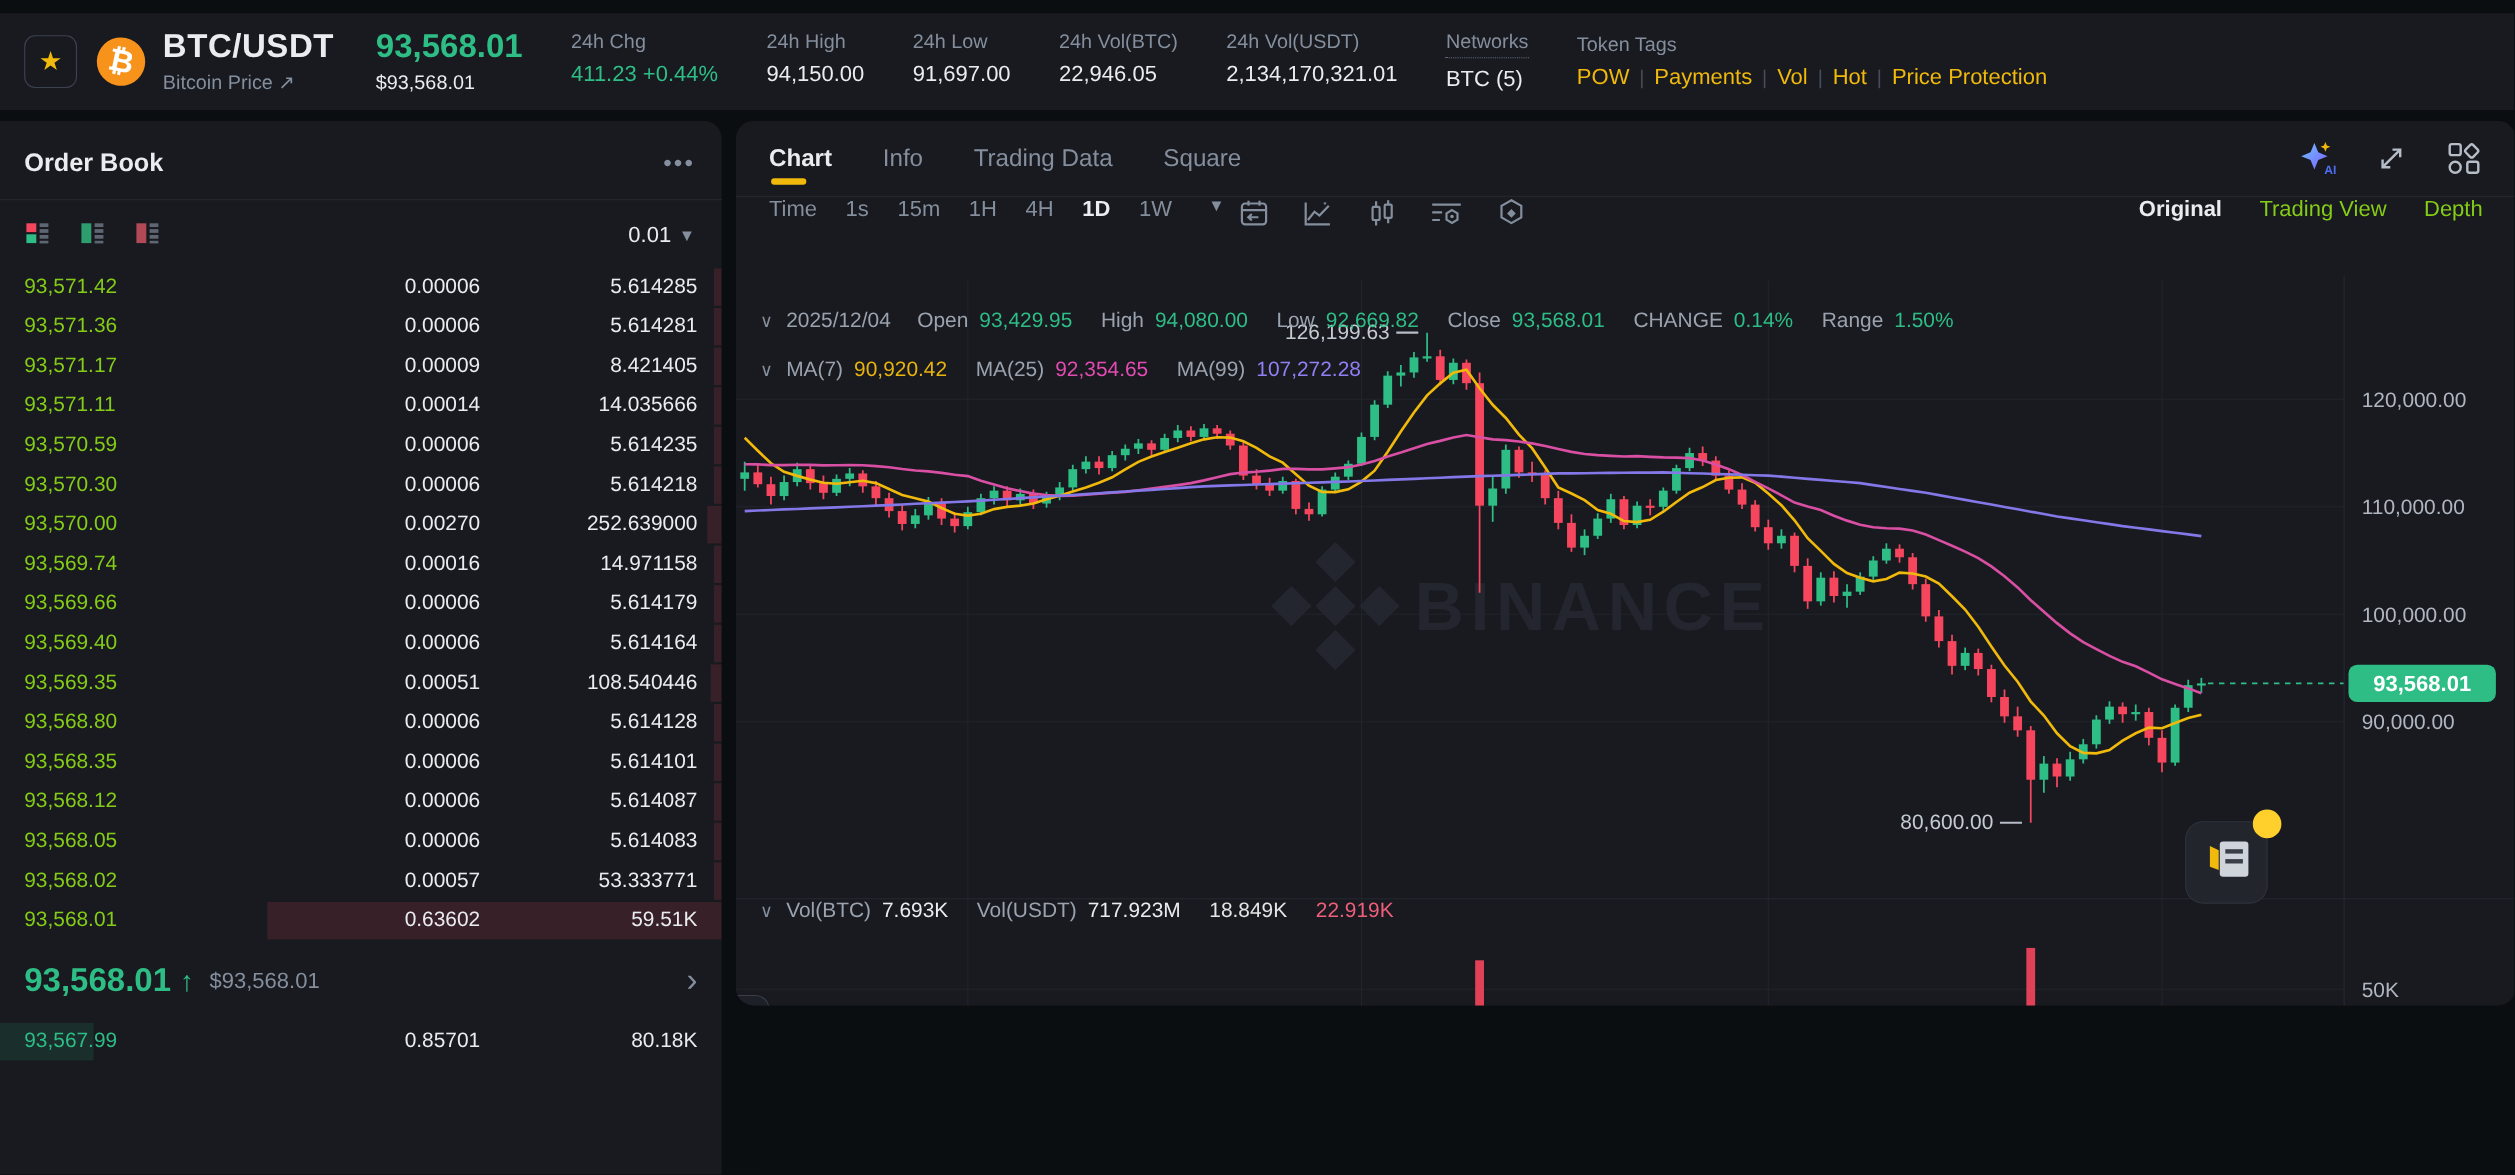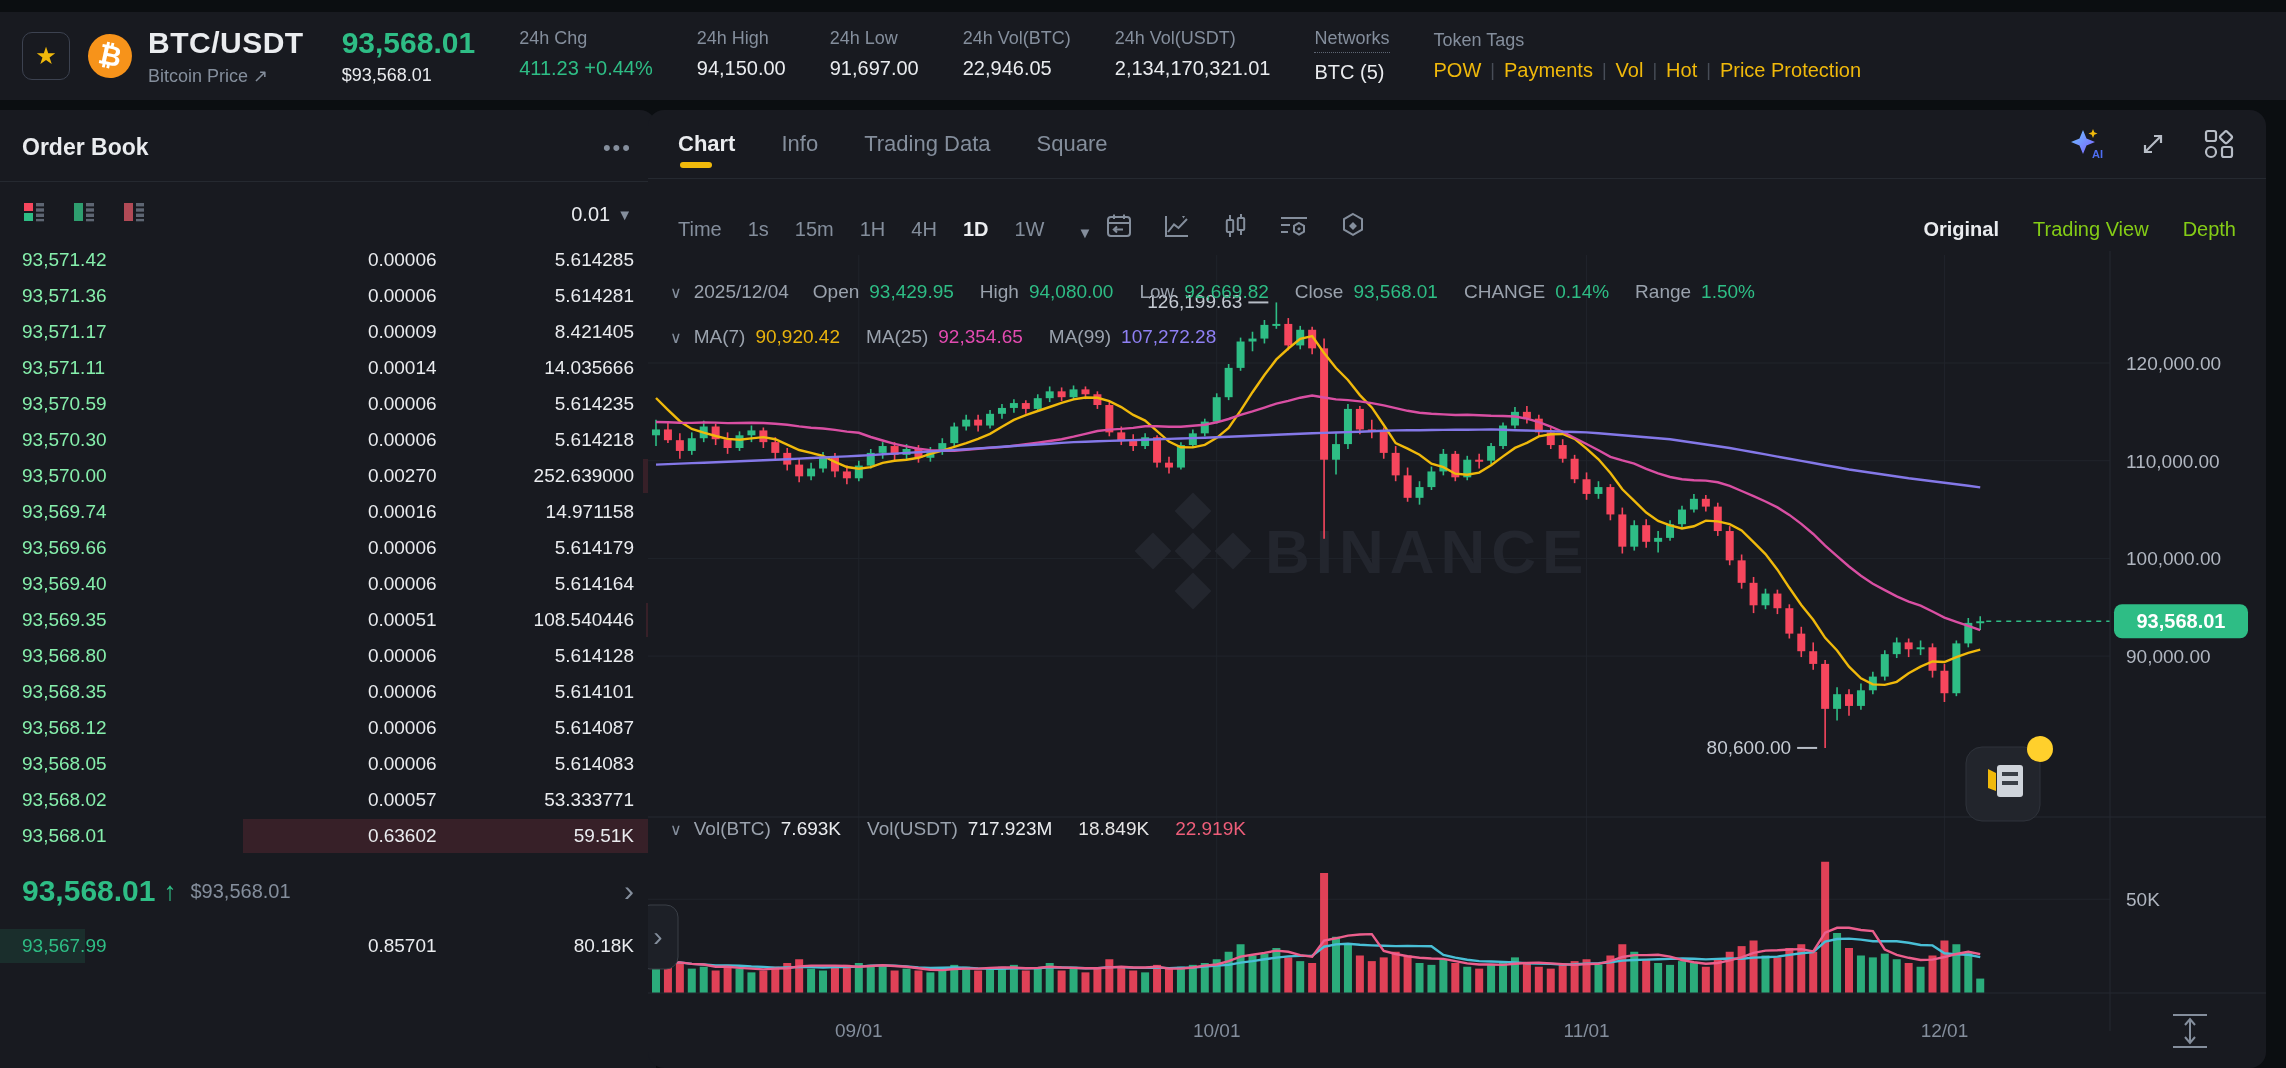--- a/index.html
+++ b/index.html
@@ -34,36 +34,36 @@
   .ob-cols{display:grid;grid-template-columns:1fr 1fr 1fr;padding:8px 22px 10px 22px;}
   .ob-cols span{font-size:18px;color:#848e9c;}
   .ob-cols span:nth-child(2){text-align:right;}
   .ob-cols span:nth-child(3){text-align:right;}
   .ob-row{position:relative;display:grid;grid-template-columns:1.1fr 1fr 1fr;height:36px;align-items:center;padding:0 22px;cursor:pointer;}
   .ob-row .depth{position:absolute;top:1px;bottom:1px;z-index:0;}
   .ob-row.ask .depth{right:0;background:rgba(246,70,93,.14);}
   .ob-row.bid .depth{left:0;background:rgba(46,189,133,.13);}
   .ob-row span{position:relative;z-index:1;font-size:19px;}
   .ob-row .c2,.ob-row .c3{text-align:right;color:#eaecef;}
-  .ob-row.ask .c1{color:#86efac;}
+  .ob-row.ask .c1{color:#84cc16;}
   .ob-row.bid .c1{color:#2ebd85;}
   .ob-sum{display:flex;align-items:center;padding:20px 22px;cursor:pointer;}
   .ob-sum .lp{font-size:30px;font-weight:700;color:#2ebd85;}
   .ob-sum .arr{color:#2ebd85;font-size:26px;margin-left:8px;}
   .ob-sum .usd{color:#848e9c;font-size:20px;margin-left:14px;}
   .ob-sum .chv{margin-left:auto;color:#848e9c;font-size:30px;line-height:20px;}
   
-  #chartpanel{position:absolute;left:648px;top:110px;width:1618px;height:958px;background:#181a20;border-radius:16px;box-sizing:border-box;overflow:hidden;}
+  #chartpanel{position:absolute;left:669px;top:110px;width:1618px;height:804px;background:#181a20;border-radius:16px;box-sizing:border-box;overflow:hidden;}
   #tabsrow{display:flex;align-items:center;height:68px;border-bottom:1px solid #252930;padding:0 30px 0 30px;}
   .tab{position:relative;margin-right:46px;font-size:22px;color:#848e9c;font-weight:500;cursor:pointer;height:68px;display:flex;align-items:center;}
   .tab.active{color:#eaecef;font-weight:700;}
   .tab.active::after{content:"";position:absolute;left:2px;bottom:10px;width:32px;height:6px;border-radius:3px;background:#f0b90b;}
   .tr-icons{margin-left:auto;display:flex;align-items:center;gap:34px;}
   .tr-icons .ticon{cursor:pointer;display:flex;align-items:center;}
-  #toolbar{display:flex;align-items:flex-end;height:62px;padding:0 30px;}
+  #toolbar{display:flex;align-items:flex-start;height:62px;padding:0 30px;}
   .iv{font-size:20px;color:#848e9c;margin-right:26px;cursor:pointer;white-space:nowrap;}
   .iv.active{color:#eaecef;font-weight:700;}
   .tb-ic{margin-right:28px;cursor:pointer;display:flex;align-items:center;}
   .tb-ic:first-of-type{margin-left:14px;}
   #views{margin-left:auto;display:flex;gap:34px;}
   .view{font-size:20px;color:#84cc16;cursor:pointer;white-space:nowrap;}
   .view.active{color:#eaecef;font-weight:700;}
   #chartbox{position:absolute;left:0;top:131px;width:1618px;height:827px;}
   .legend{position:absolute;left:22px;display:flex;align-items:center;gap:0;font-size:19px;white-space:nowrap;z-index:5;}
   .legend .caret2{color:#848e9c;font-size:16px;margin-right:12px;}

